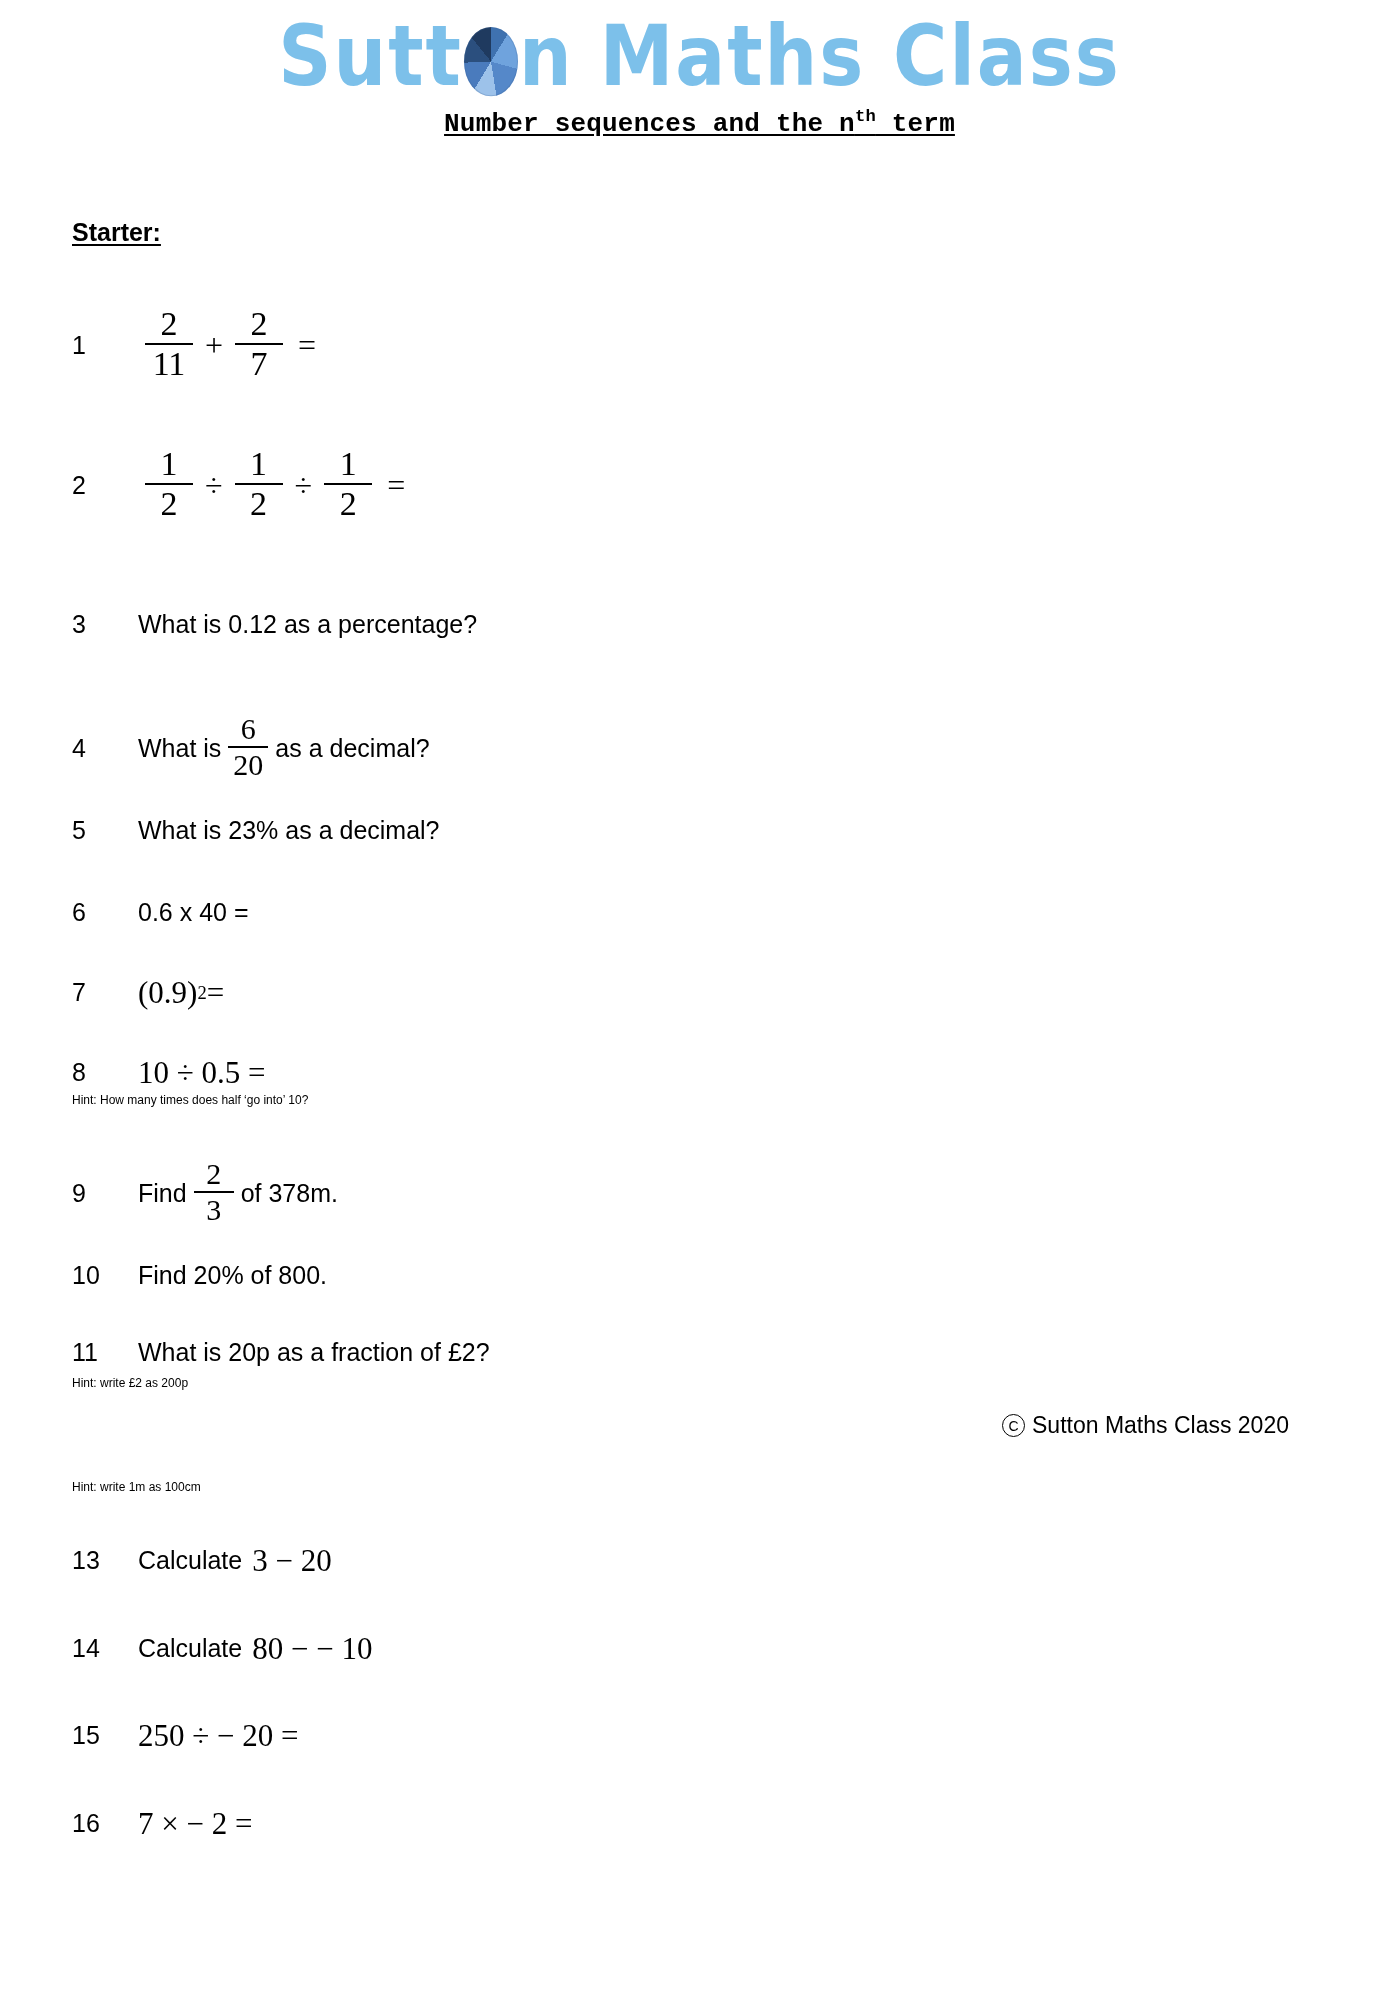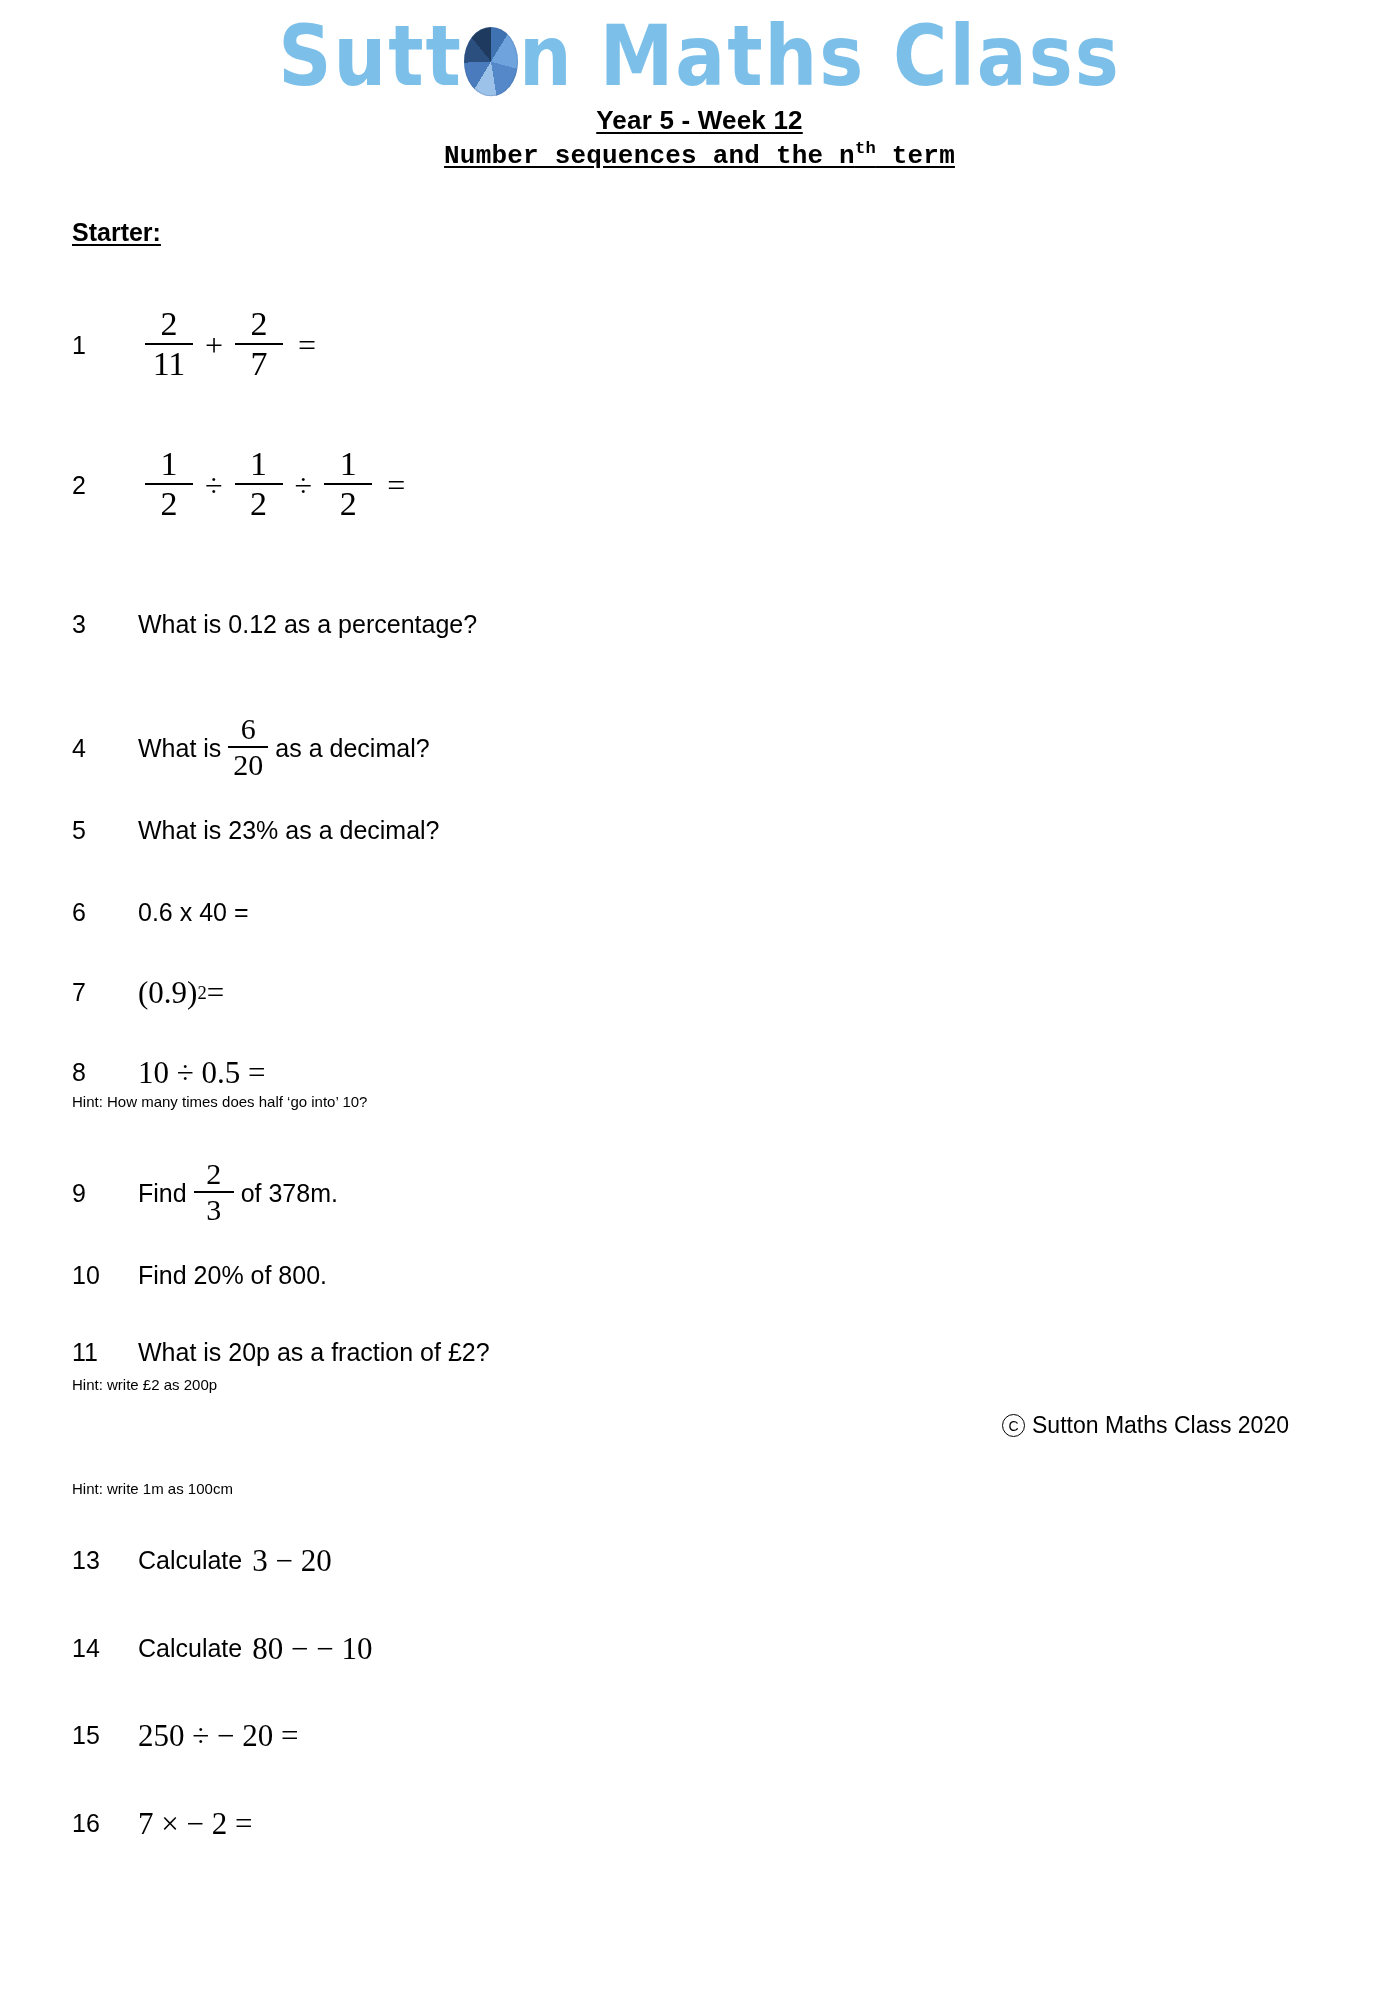--- a/index.html
+++ b/index.html
@@ -179,21 +179,21 @@
     font-family: "Liberation Serif", serif;
     font-size: 0.62em;
     vertical-align: super;
     line-height: 0;
   }
 
   .hint {
     position: absolute;
     left: 72px;
     font-family: "Liberation Sans", sans-serif;
-    font-size: 15px;
+    font-size: 12px;
     line-height: 1;
   }
 
   
   .footer {
     position: absolute;
     left: 0;
     bottom: 36px;
     width: 1399px;
     height: 34px;
@@ -234,23 +234,20 @@
 
 <div class="page">
 
   <div class="logo-wrap">
     <div class="logo">
       <span class="l-part">Sutt</span><span class="pie"></span><span class="l-part">n</span><span class="gap"></span><span class="l-part">Maths Class</span>
     </div>
   </div>
 
   <div class="title-block">
-    <div class="title-line">
-      <span class="u">Year 5 - Week 12</span>
-    </div>
     <div class="title-line second">
       <span class="u"><span>Number sequences and the n</span><span class="sup">th</span><span> term</span></span>
     </div>
   </div>
 
   <div class="starter">Starter:</div>
 
   <div class="q" style="top:308px">
     <div class="qnum">1</div>
     <div class="qbody">

